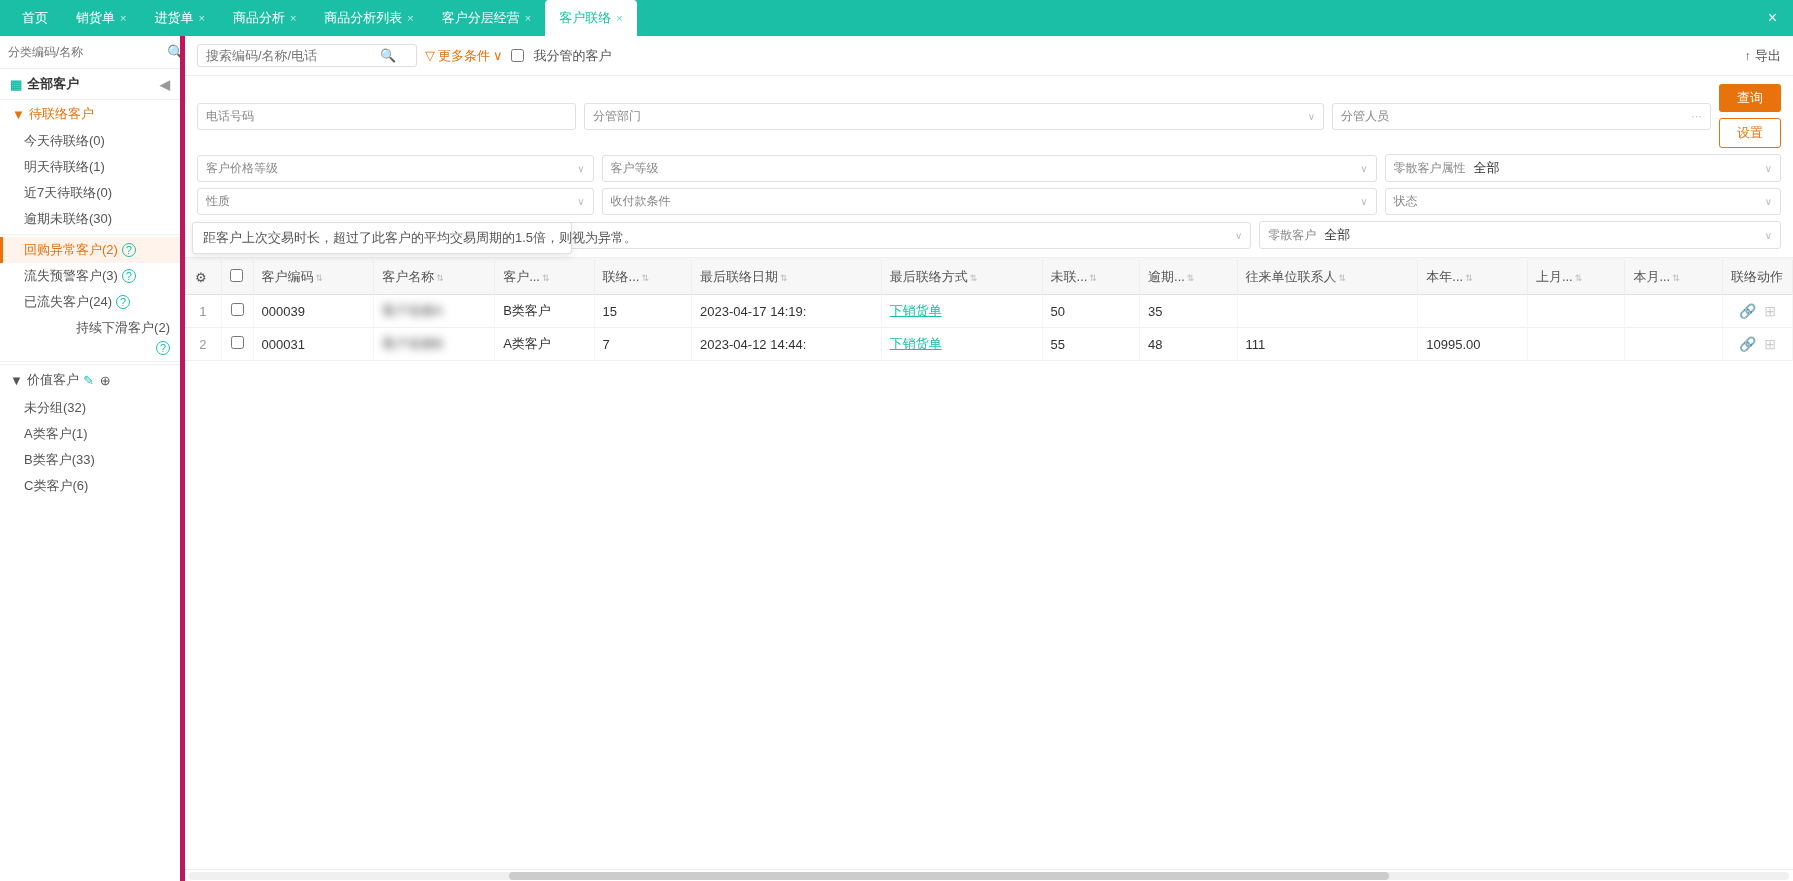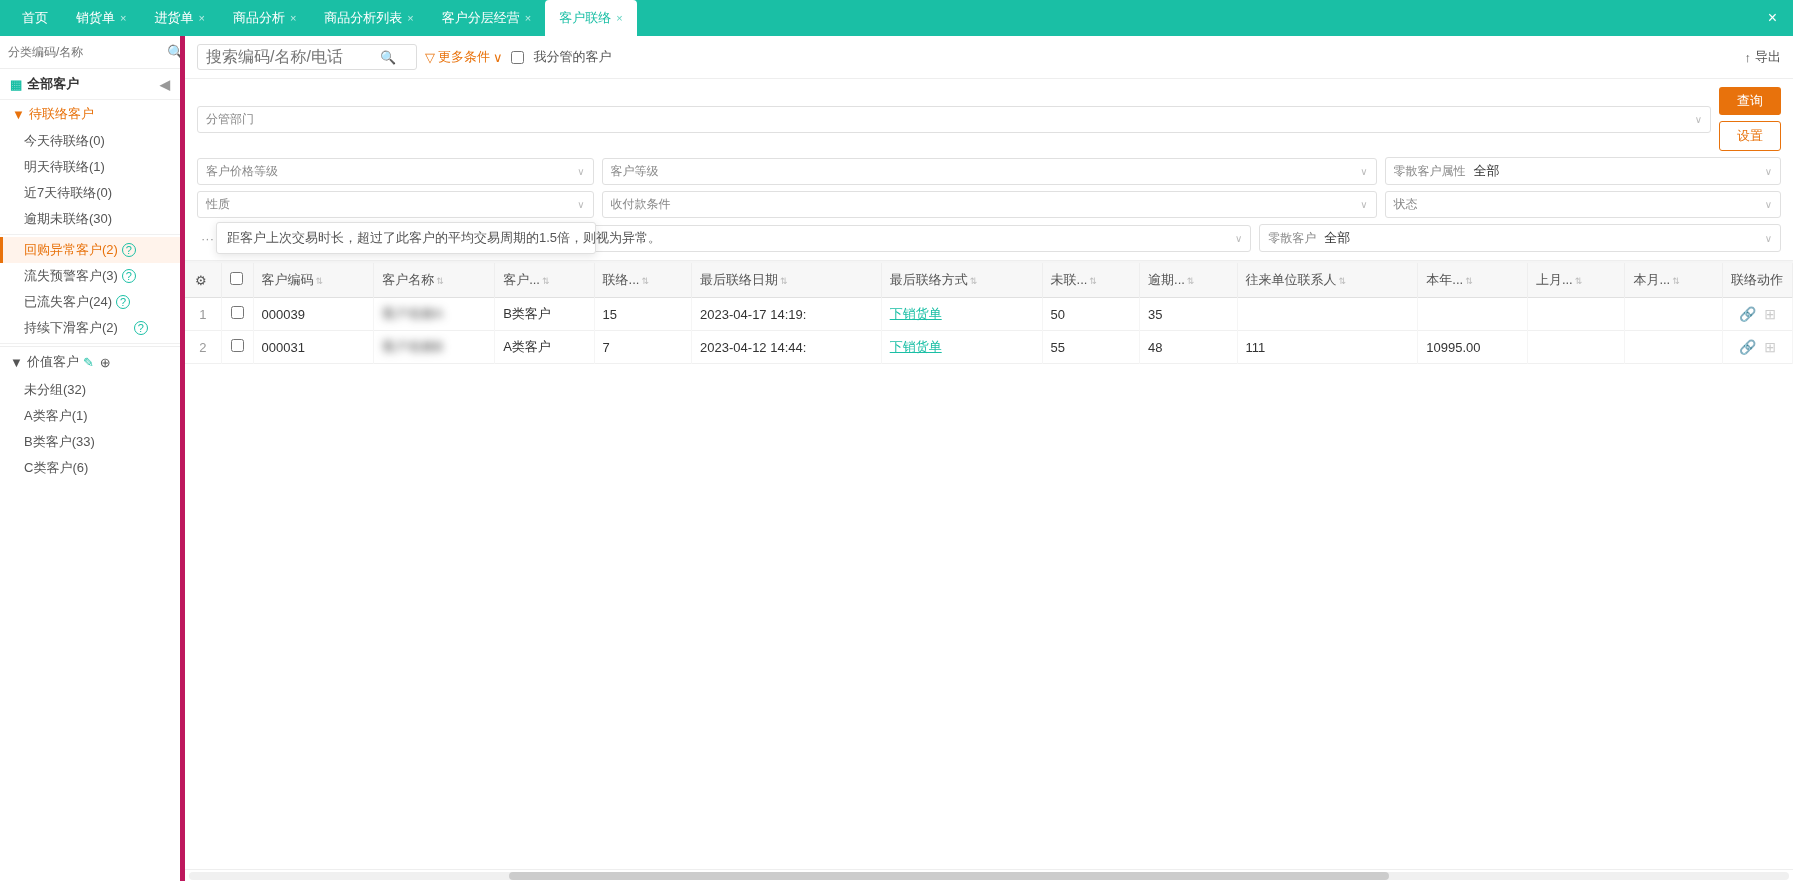--- a/index.html
+++ b/index.html
@@ -143,21 +143,21 @@
       align-items: center;
       border: 1px solid #ddd;
       border-radius: 3px;
       padding: 3px 8px;
       gap: 4px;
       width: 220px;
     }
     .search-input-wrap input {
       border: none;
       outline: none;
-      font-size: 16px;
+      font-size: 13px;
       color: #999;
       width: 170px;
     }
     .search-icon-btn { color: #1abfa5; cursor: pointer; }
     .more-conditions {
       display: flex;
       align-items: center;
       gap: 3px;
       color: #e8720c;
       cursor: pointer;
@@ -245,21 +245,21 @@
       display: flex;
       flex-direction: column;
       gap: 6px;
       flex-shrink: 0;
     }
 
     
     .tooltip-box {
       position: absolute;
       top: 222px;
-      left: 216px;
+      left: 192px;
       background: #fff;
       border: 1px solid #e0e0e0;
       border-radius: 3px;
       padding: 6px 10px;
       font-size: 12px;
       color: #555;
       box-shadow: 0 2px 8px rgba(0,0,0,0.1);
       z-index: 100;
       white-space: nowrap;
       max-width: 380px;
@@ -446,21 +446,21 @@
         <span style="color:#1abfa5;font-size:11px;border:1px solid #1abfa5;border-radius:50%;width:14px;height:14px;display:inline-flex;align-items:center;justify-content:center;">?</span>
       </div>
       <div class="sidebar-item" style="display:flex;align-items:center;gap:4px;">
         <span>流失预警客户(3)</span>
         <span style="color:#1abfa5;font-size:11px;border:1px solid #1abfa5;border-radius:50%;width:14px;height:14px;display:inline-flex;align-items:center;justify-content:center;">?</span>
       </div>
       <div class="sidebar-item" style="display:flex;align-items:center;gap:4px;">
         <span>已流失客户(24)</span>
         <span style="color:#1abfa5;font-size:11px;border:1px solid #1abfa5;border-radius:50%;width:14px;height:14px;display:inline-flex;align-items:center;justify-content:center;">?</span>
       </div>
-      <div class="sidebar-item" style="display:flex;align-items:center;gap:16px;">
+      <div class="sidebar-item" style="display:flex;align-items:flex-end;gap:4px;flex-direction:column;">
         <span>持续下滑客户(2)</span>
         <span style="color:#1abfa5;font-size:11px;border:1px solid #1abfa5;border-radius:50%;width:14px;height:14px;display:inline-flex;align-items:center;justify-content:center;">?</span>
       </div>
       <div class="sidebar-divider"></div>
 
       <div class="sidebar-bottom">
         <span>▼</span>
         <span>价值客户</span>
         <span class="edit-icon">✎</span>
         <span style="margin-left:2px;">⊕</span>
@@ -498,23 +498,30 @@
       </div>
       <div class="export-btn">
         <span>↑</span>
         <span>导出</span>
       </div>
     </div>
 
     <div class="filter-panel">
 
       <div class="filter-row">
+        <div class="filter-field">
+          <label>电话号码</label>
+        </div>
         <div class="filter-field filter-field-wide">
           <label>分管部门</label>
           <span class="chevron">∨</span>
+        </div>
+        <div class="filter-field">
+          <label>分管人员</label>
+          <span style="margin-left:auto;color:#bbb;font-size:11px;">···</span>
         </div>
         <div class="action-btns">
           <button class="action-btn-query">查询</button>
           <button class="action-btn-settings">设置</button>
         </div>
       </div>
 
       <div class="filter-row">
         <div class="filter-field">
           <label>客户价格等级</label>

